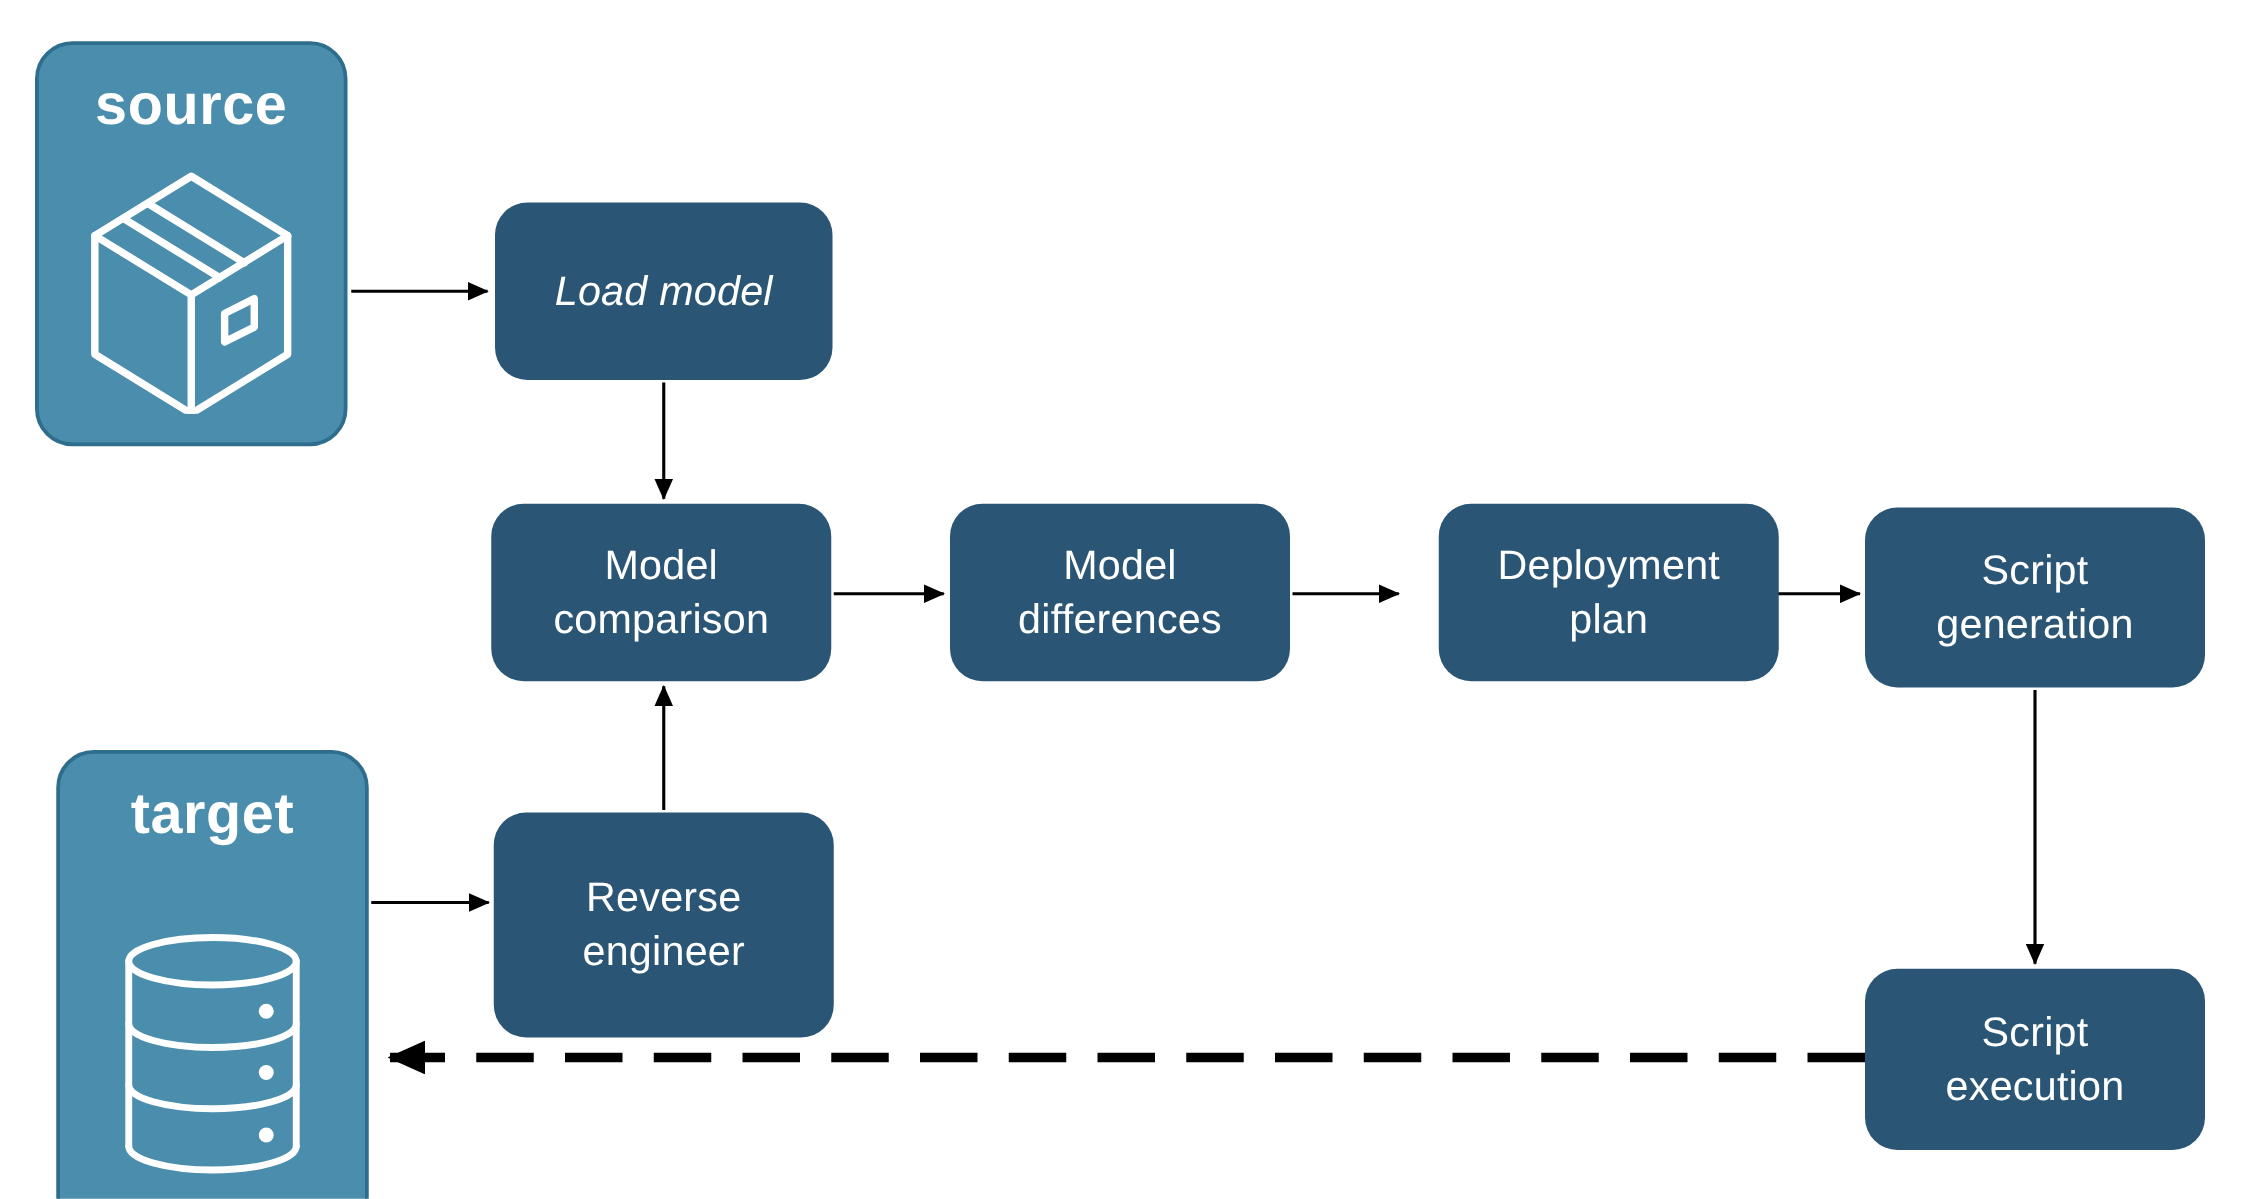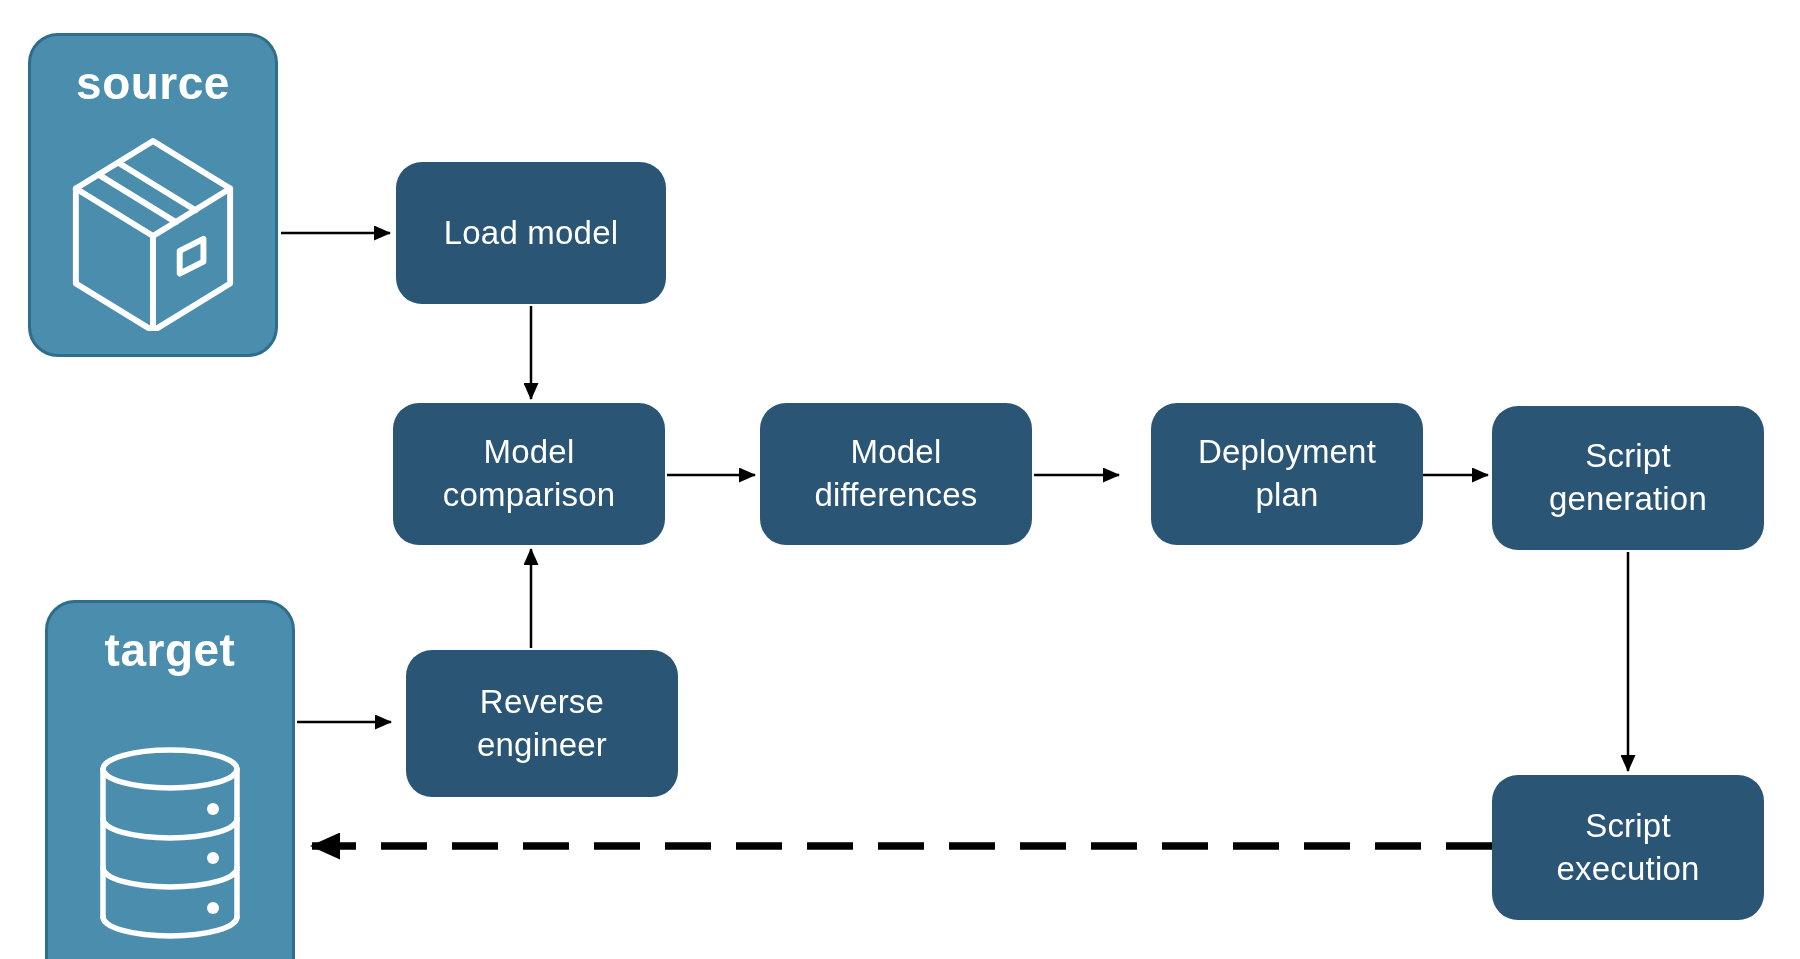--- a/index.html
+++ b/index.html
@@ -110,21 +110,21 @@
         <path d="M8,74 A67,19 0 0 0 142,74"></path>
         <path d="M8,123 A67,19 0 0 0 142,123"></path>
         <path d="M8,172 A67,19 0 0 0 142,172"></path>
         <circle cx="118" cy="64" r="6" fill="#ffffff" stroke="none"></circle>
         <circle cx="118" cy="113" r="6" fill="#ffffff" stroke="none"></circle>
         <circle cx="118" cy="163" r="6" fill="#ffffff" stroke="none"></circle>
       </svg>
     </div>
   </div>
 
-  <div class="process" style="left:396px; top:162px; width:270px; height:142px;">
+  <div class="process" style="left:396px; top:162px; width:270px; height:142px;font-style:italic;">
     <div class="label-process">Load model</div>
   </div>
 
   <div class="process" style="left:393px; top:403px; width:272px; height:142px;">
     <div class="label-process">Model
 comparison</div>
   </div>
 
   <div class="process" style="left:760px; top:403px; width:272px; height:142px;">
     <div class="label-process">Model
@@ -134,21 +134,21 @@
   <div class="process" style="left:1151px; top:403px; width:272px; height:142px;">
     <div class="label-process">Deployment
 plan</div>
   </div>
 
   <div class="process" style="left:1492px; top:406px; width:272px; height:144px;">
     <div class="label-process">Script
 generation</div>
   </div>
 
-  <div class="process" style="left:406px; top:650px; width:272px; height:147px;">
+  <div class="process" style="left:395px; top:650px; width:272px; height:180px;">
     <div class="label-process">Reverse
 engineer</div>
   </div>
 
   <div class="process" style="left:1492px; top:775px; width:272px; height:145px;">
     <div class="label-process">Script
 execution</div>
   </div>
 
 </div>

